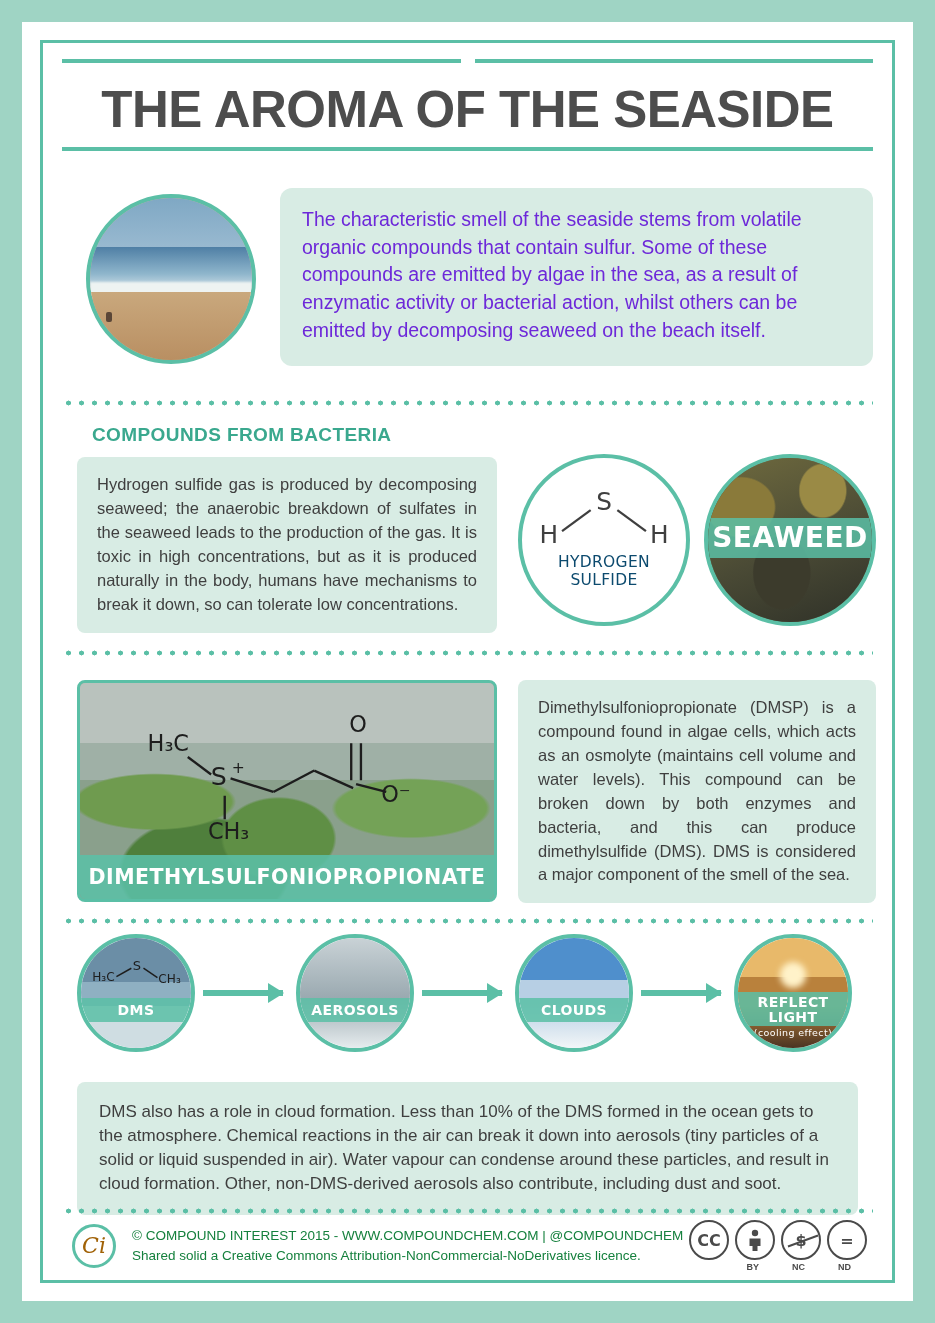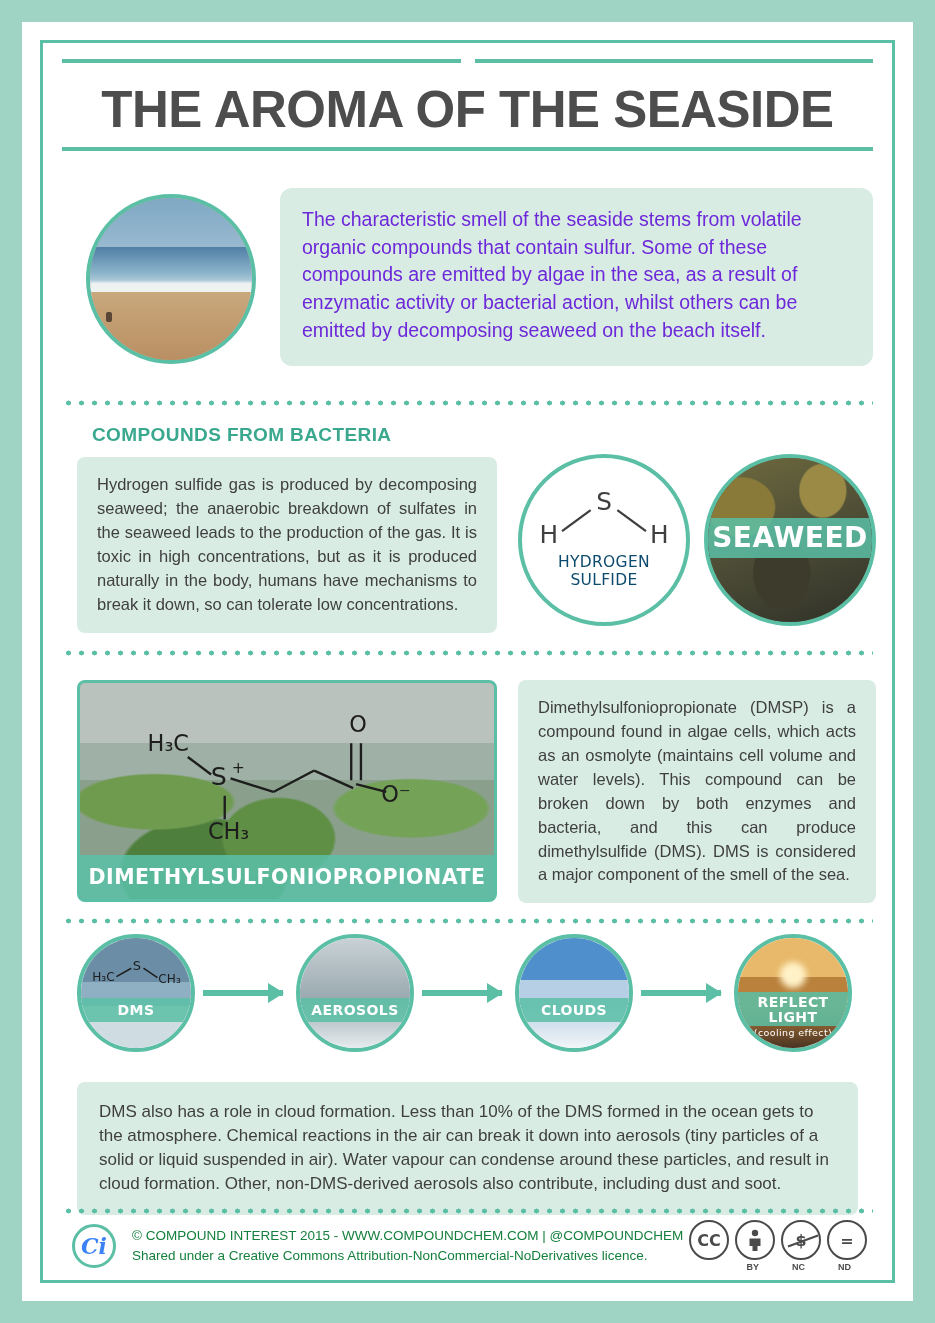--- a/index.html
+++ b/index.html
@@ -214,22 +214,22 @@
     padding:18px 22px;box-sizing:border-box;
     font-size:17px;line-height:1.42;color:#3f3f3f;
   }
   
   .footer{
     position:absolute;left:40px;right:40px;top:1196px;height:70px;
   }
   .ci-logo{
     position:absolute;left:10px;top:6px;width:44px;height:44px;
     border-radius:50%;border:3px solid #5bbfa6;box-sizing:border-box;
-    color:#3b82f6;font-family:"DejaVu Serif", serif;font-style:italic;
-    font-size:22px;line-height:38px;text-align:center;font-weight:bold;
+    color:#a16207;font-family:"DejaVu Serif", serif;font-style:italic;
+    font-size:22px;line-height:38px;text-align:center;font-weight:normal;
   }
   .credit{
     position:absolute;left:70px;top:8px;
     font-size:13.5px;line-height:1.5;color:#15803d;
   }
   .cc{
     position:absolute;right:6px;top:2px;display:flex;gap:6px;
   }
   .cc-badge{width:40px;height:40px;border-radius:50%;
     border:2.5px solid #4a4a4a;box-sizing:border-box;
@@ -361,21 +361,21 @@
 
   <div class="bottom-text">DMS also has a role in cloud formation. Less than 10% of the DMS formed in the ocean gets to the atmosphere. Chemical reactions in the air can break it down into aerosols (tiny particles of a solid or liquid suspended in air). Water vapour can condense around these particles, and result in cloud formation. Other, non-DMS-derived aerosols also contribute, including dust and soot.</div>
 
   <div class="dots" style="top:1186px">
       <span></span>
     </div>
   <div class="footer">
     <div class="ci-logo">Ci</div>
     <div class="credit">
       <div>© COMPOUND INTEREST 2015 - WWW.COMPOUNDCHEM.COM  |  @COMPOUNDCHEM</div>
-      <div>Shared under a Creative Commons Attribution-NonCommercial-NoDerivatives licence.</div>
+      <div>Shared solid a Creative Commons Attribution-NonCommercial-NoDerivatives licence.</div>
     </div>
     <div class="cc">
       <div class="cc-item">
         <div class="cc-badge">CC</div>
       </div>
       <div class="cc-item">
         <div class="cc-badge">
           <svg width="22" height="24" viewBox="0 0 22 24">
             <circle cx="11" cy="5" r="3.2" fill="#4a4a4a"></circle>
             <path d="M5.5 10.5h11v7.5h-3v5h-5v-5h-3z" fill="#4a4a4a"></path>

